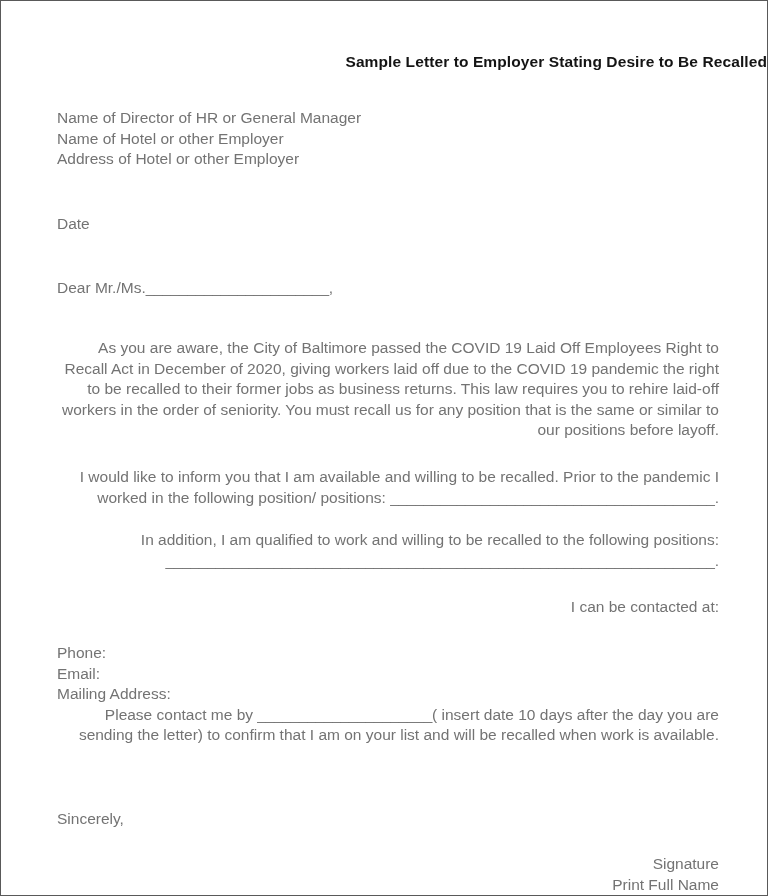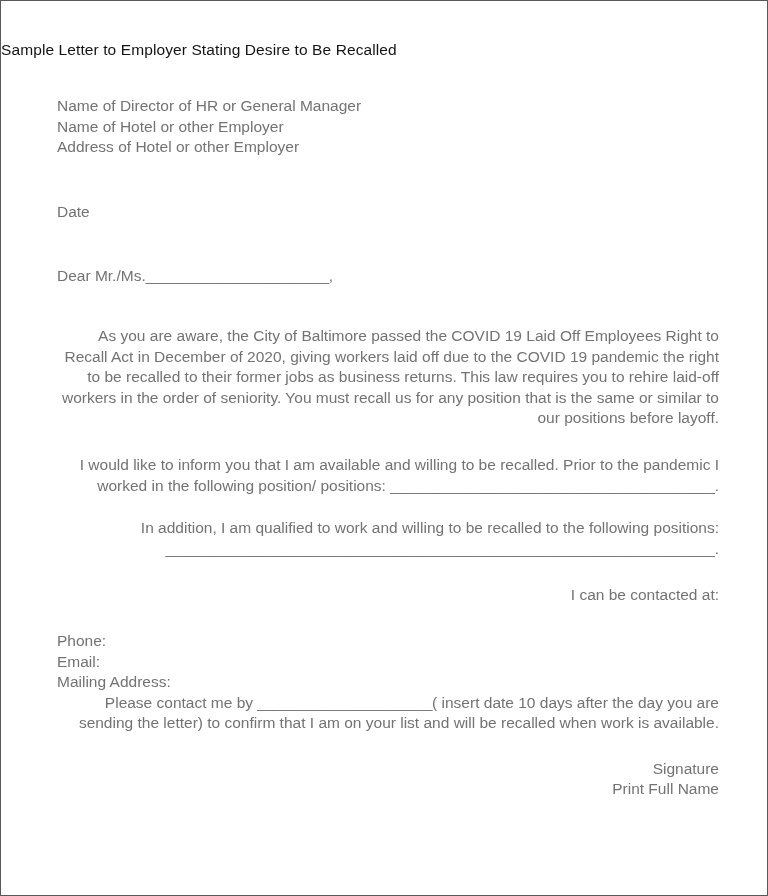--- a/index.html
+++ b/index.html
@@ -17,26 +17,26 @@
   .page {
     position: relative;
     box-sizing: border-box;
     width: 768px;
     height: 896px;
     border: 1px solid #595959;
     background: #ffffff;
     padding: 0;
   }
   .doc-title {
-    text-align: left;
+    text-align: right;
     font-size: 15.5px;
-    font-weight: normal;
+    font-weight: bold;
     color: #141414;
     margin: 0;
-    padding-top: 40px;
+    padding-top: 52px;
     letter-spacing: 0.1px;
   }
   .body-area {
     padding-left: 56px;
     padding-right: 48px;
     margin-top: 0;
   }
   .block {
     font-size: 15.5px;
     line-height: 20.6px;
@@ -112,20 +112,21 @@
     <div class="block contact-block">
       <span class="contact-line">Phone:</span>
       <span class="contact-line">Email:</span>
       <span class="contact-line">Mailing Address:</span>
     </div>
 
     <div class="block para p-please">
       <span>Please contact me by </span><span class="u">_____________________</span><span>( insert date 10 days after the day you are sending the letter) to confirm that I am on your list and will be recalled when work is available.</span>
     </div>
 
+    <div class="block sincerely">Sincerely,</div>
 
     <div class="block sign-block">
       <span class="sign-line">Signature</span>
       <span class="sign-line">Print Full Name</span>
     </div>
 
   </div>
 </div>
 
 </body></html>

